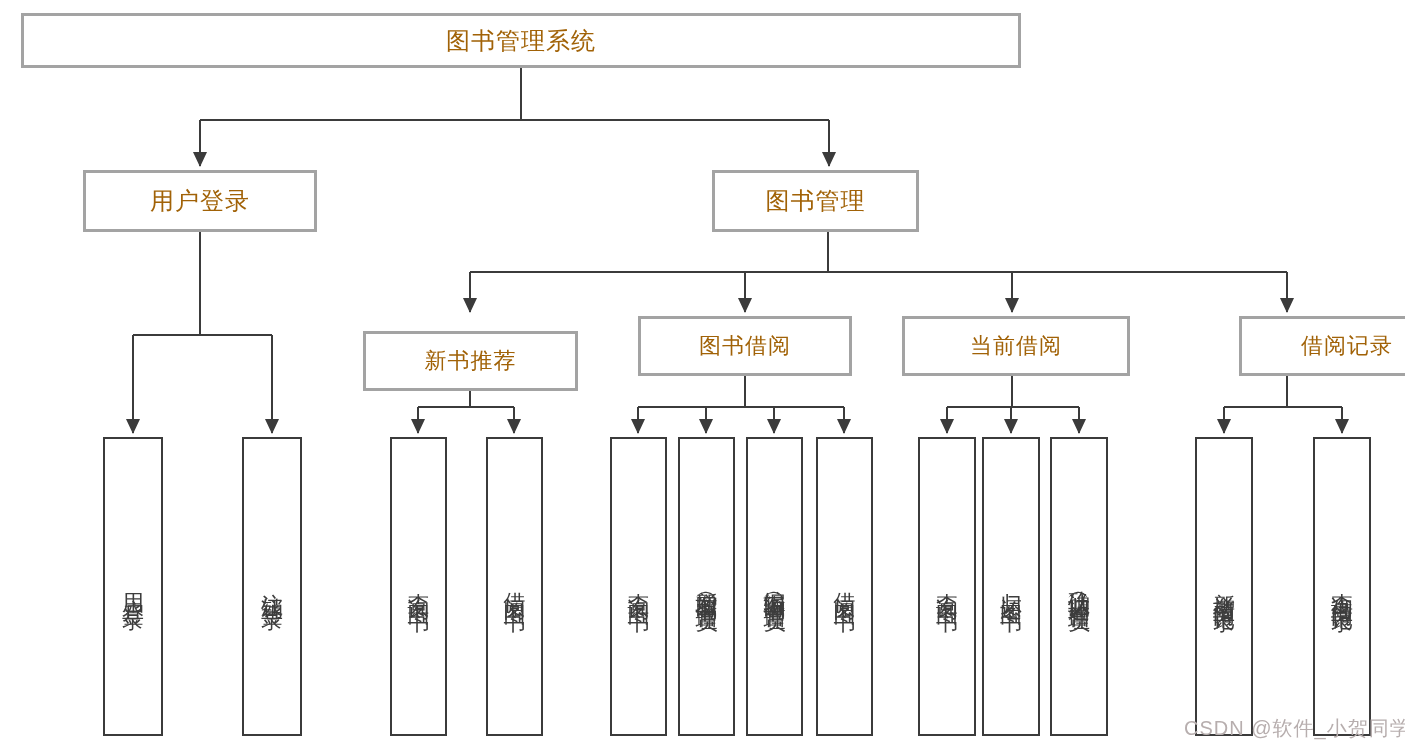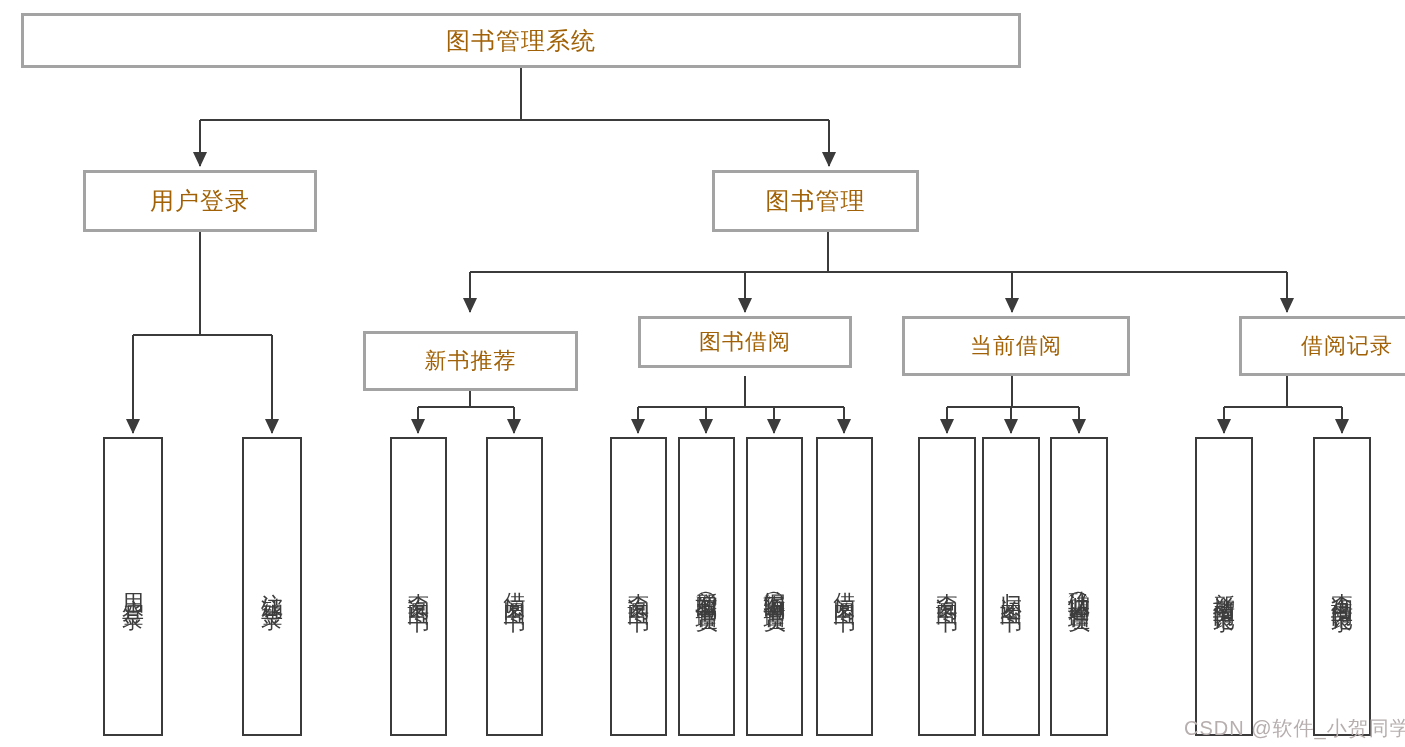--- a/index.html
+++ b/index.html
@@ -111,21 +111,21 @@
   <div class="node" style="left:83px;top:170px;width:234px;height:62px;">
     <span>用户登录</span>
   </div>
   <div class="node" style="left:712px;top:170px;width:207px;height:62px;">
     <span>图书管理</span>
   </div>
 
   <div class="node" style="left:363px;top:316px;width:215px;height:60px;font-size:22px;margin-top:15px;">
     <span>新书推荐</span>
   </div>
-  <div class="node" style="left:638px;top:316px;width:214px;height:52px;font-size:22px;">
+  <div class="node" style="left:638px;top:316px;width:214px;height:60px;font-size:22px;">
     <span>图书借阅</span>
   </div>
   <div class="node" style="left:902px;top:316px;width:228px;height:60px;font-size:22px;">
     <span>当前借阅</span>
   </div>
   <div class="node" style="left:1239px;top:316px;width:216px;height:60px;font-size:22px;">
     <span>借阅记录</span>
   </div>
 
   <div class="vnode" style="left:103px;top:437px;width:60px;height:299px;">

